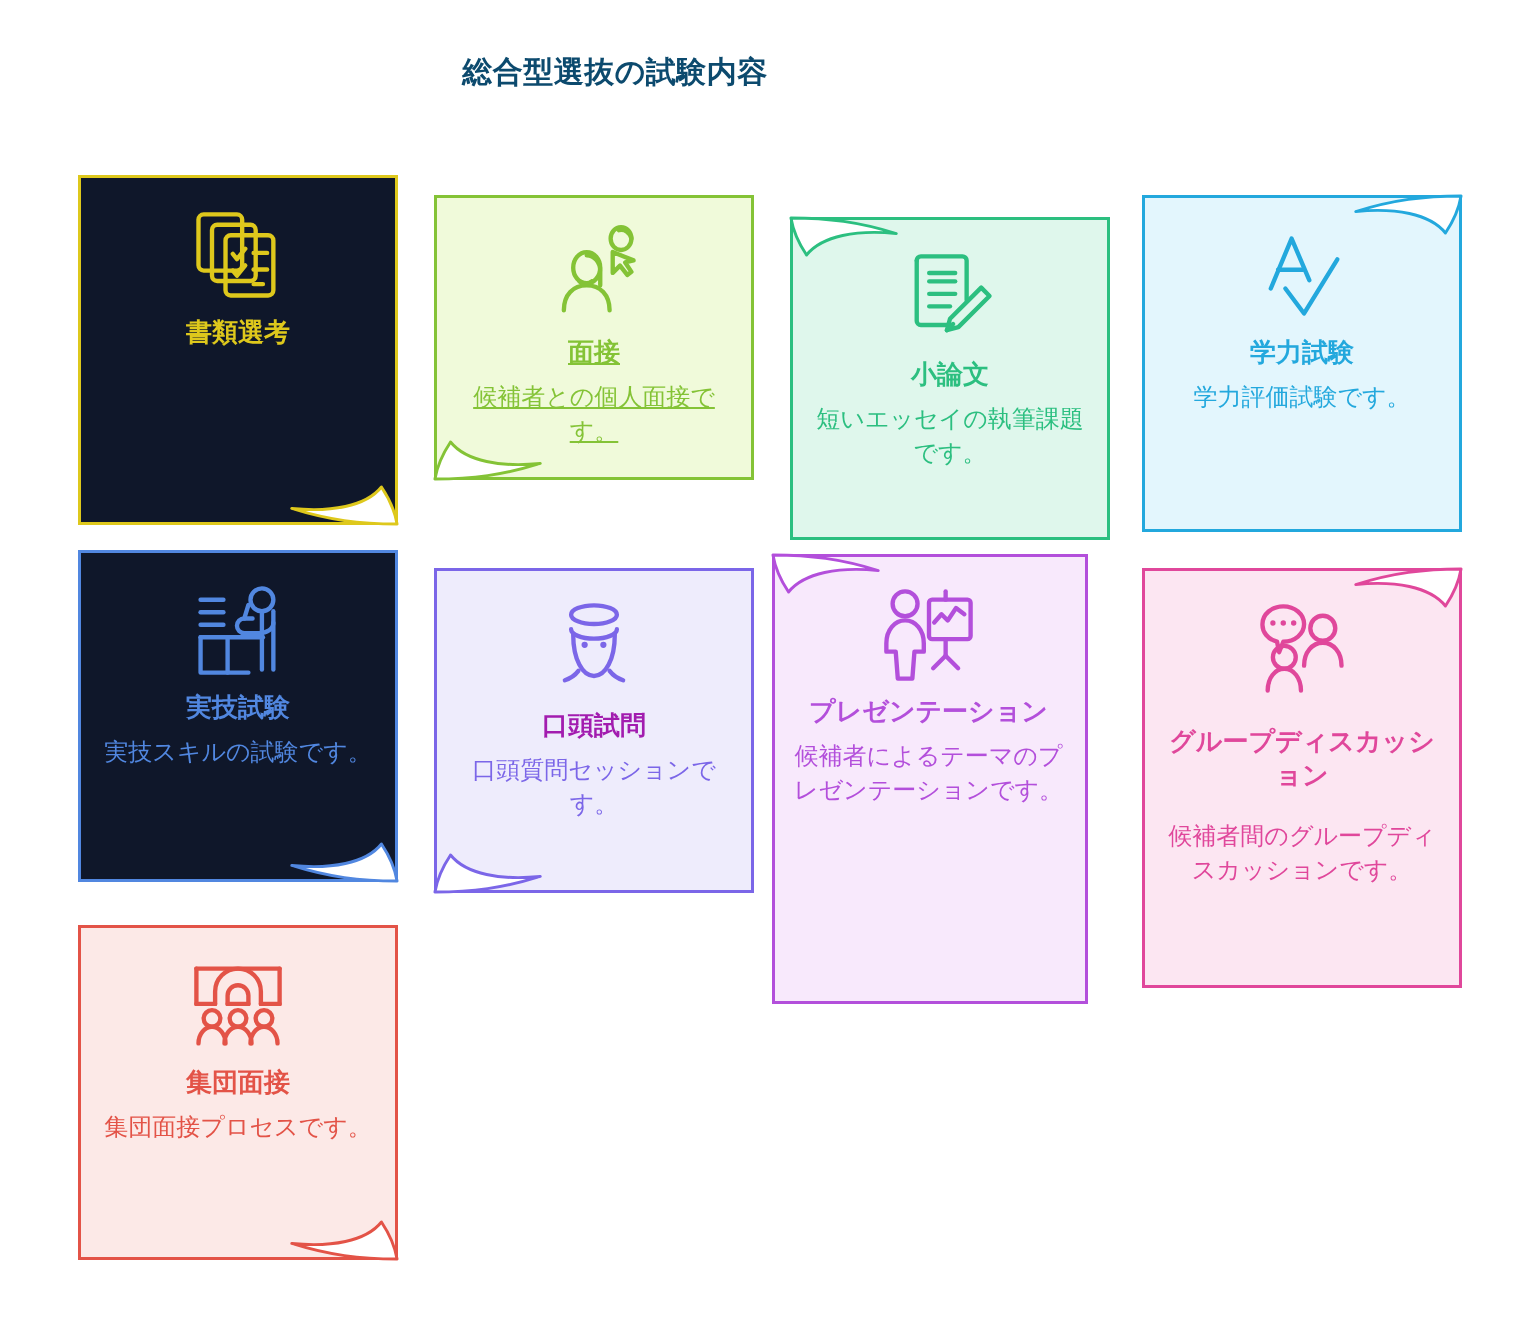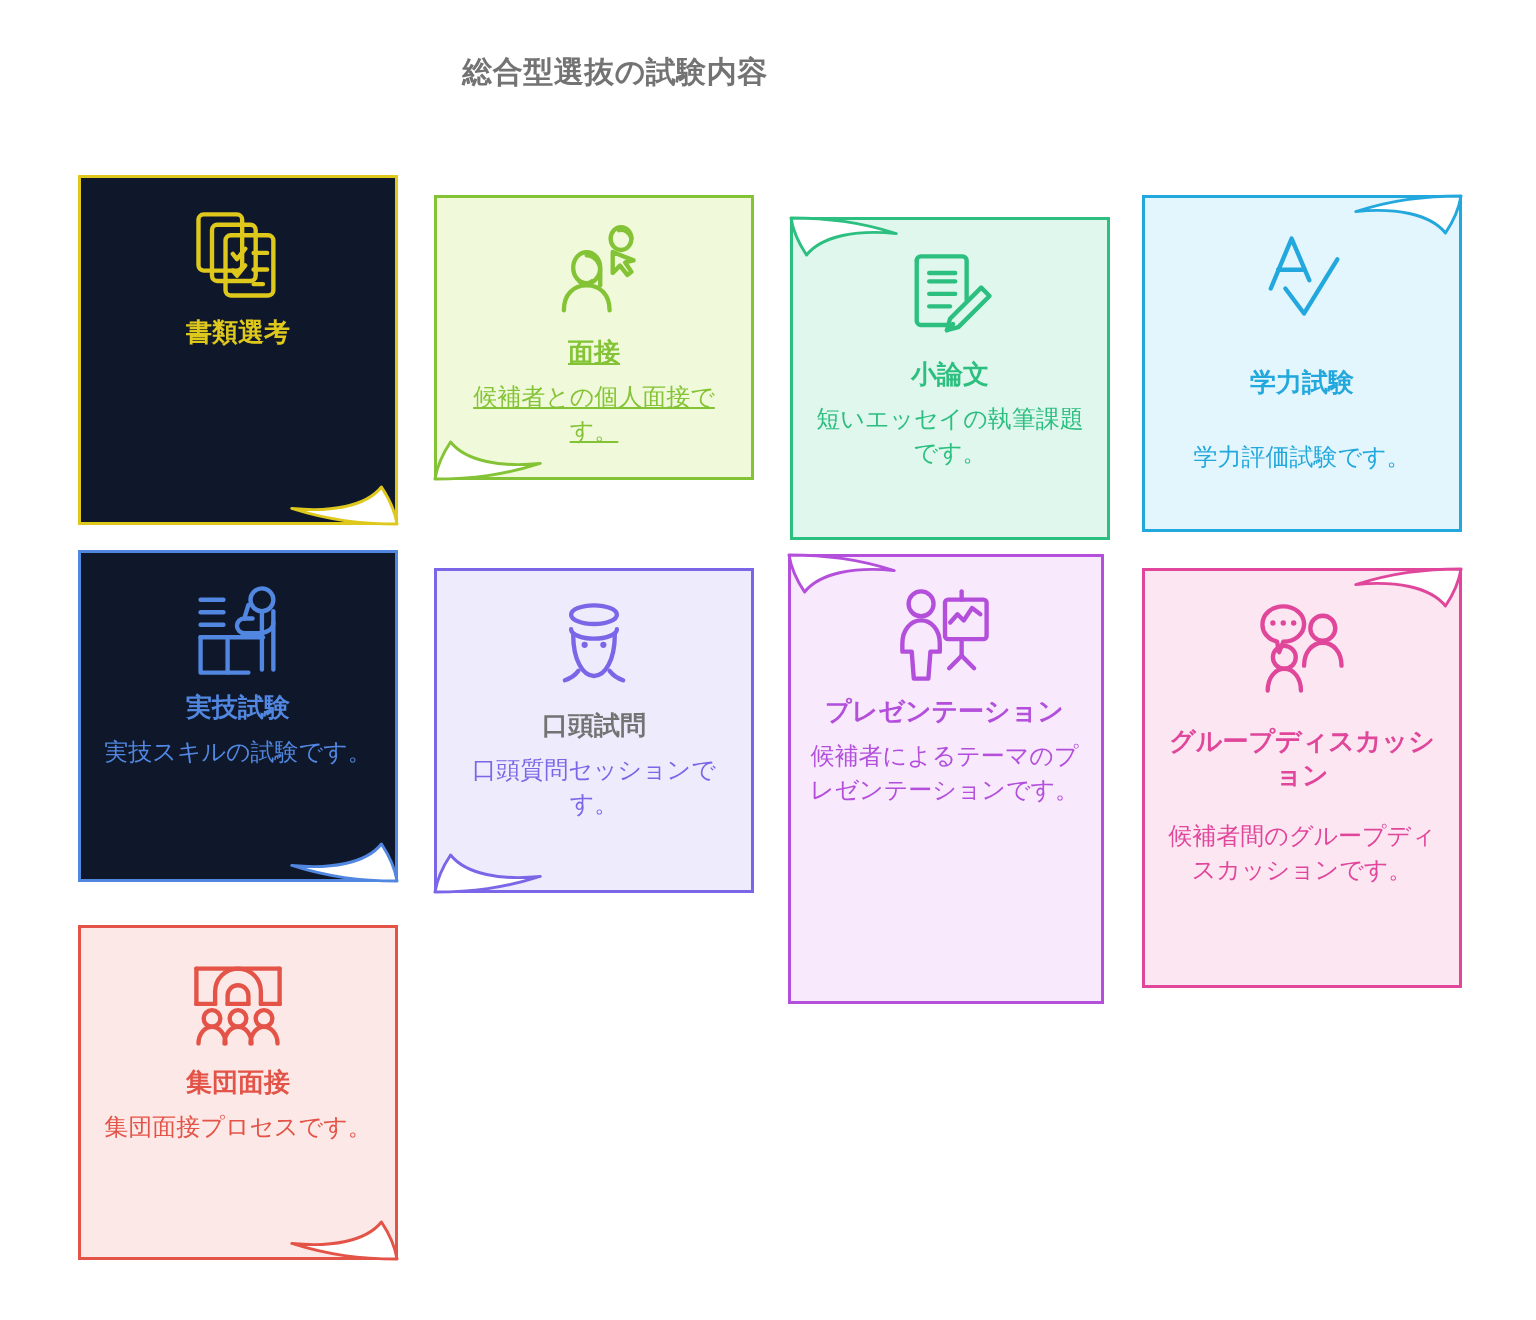--- a/index.html
+++ b/index.html
@@ -20,21 +20,21 @@
   }
 
   #page-title {
     position: absolute;
     top: 52px;
     left: 0;
     width: 1230px;
     text-align: center;
     font-size: 30px;
     font-weight: bold;
-    color: #737373;
+    color: #0c4a6e;
     letter-spacing: 0.5px;
   }
 
   
   #card-grid {
     position: absolute;
     top: 0; left: 0;
     width: 1536px;
     height: 1320px;
   }
@@ -152,21 +152,21 @@
     </svg></div>
         <div class="card-title" style="color: rgb(44, 191, 128);">小論文</div>
         <div class="card-desc" style="color: rgb(44, 191, 128);">短いエッセイの執筆課題です。</div>
         <div class="curl curl-tl">
   <svg viewBox="0 0 80 80" preserveAspectRatio="none">
     <path d="M78 78 C 40 78 8 74 -30 62 C 10 66 46 60 62 40 C 70 52 76 66 78 78 Z" fill="#ffffff" stroke="none"></path>
     <path d="M78 78 C 40 78 8 74 -30 62 C 10 66 46 60 62 40 C 70 52 76 66 78 78 Z" fill="none" stroke="#2cbf80" stroke-width="3" stroke-linejoin="round"></path>
   </svg>
         </div>
       </div>
-      <div class="card" style="left: 1142px; top: 195px; width: 320px; height: 337px; background: rgb(227, 246, 253); border-color: rgb(35, 168, 221); color: rgb(35, 168, 221); gap: 30px;">
+      <div class="card" style="left: 1142px; top: 195px; width: 320px; height: 337px; background: rgb(227, 246, 253); border-color: rgb(35, 168, 221); color: rgb(35, 168, 221);">
         <div class="card-icon">
     <svg viewBox="0 0 100 100" fill="none" stroke="currentColor" stroke-width="4.2" stroke-linecap="round" stroke-linejoin="round">
       <path d="M20 62 L40 14 L57 54"></path>
       <line x1="27" y1="44" x2="51" y2="44"></line>
       <polyline points="34,62 52,86 84,34"></polyline>
     </svg></div>
         <div class="card-title" style="color: rgb(35, 168, 221);">学力試験</div>
         <div class="card-desc" style="color: rgb(35, 168, 221);">学力評価試験です。</div>
         <div class="curl curl-tr">
   <svg viewBox="0 0 80 80" preserveAspectRatio="none">
@@ -203,30 +203,30 @@
         <div class="card-icon">
     <svg viewBox="0 0 100 100" fill="none" stroke="currentColor" stroke-width="4.2" stroke-linecap="round" stroke-linejoin="round">
       <ellipse cx="50" cy="17" rx="22" ry="9"></ellipse>
       <path d="M28 31 a22 9 0 0 0 44 0"></path>
       <path d="M30 36 c0 24 9 40 20 40 c11 0 20 -16 20 -40"></path>
       <circle cx="41" cy="46" r="3" fill="currentColor" stroke="none"></circle>
       <circle cx="59" cy="46" r="3" fill="currentColor" stroke="none"></circle>
       <path d="M22 80 c6 -2 10 -5 13 -9"></path>
       <path d="M78 80 c-6 -2 -10 -5 -13 -9"></path>
     </svg></div>
-        <div class="card-title" style="color: #737373;">口頭試問</div>
+        <div class="card-title" style="color: #a21caf;">口頭試問</div>
         <div class="card-desc" style="color: rgb(123, 102, 232);">口頭質問セッションです。</div>
         <div class="curl curl-bl">
   <svg viewBox="0 0 80 80" preserveAspectRatio="none">
     <path d="M78 78 C 40 78 8 74 -30 62 C 10 66 46 60 62 40 C 70 52 76 66 78 78 Z" fill="#ffffff" stroke="none"></path>
     <path d="M78 78 C 40 78 8 74 -30 62 C 10 66 46 60 62 40 C 70 52 76 66 78 78 Z" fill="none" stroke="#7b66e8" stroke-width="3" stroke-linejoin="round"></path>
   </svg>
         </div>
       </div>
-      <div class="card" style="left: 788px; top: 554px; width: 316px; height: 450px; background: rgb(248, 233, 252); border-color: rgb(179, 79, 219); color: rgb(179, 79, 219); padding-left: 15px;">
+      <div class="card" style="left: 772px; top: 554px; width: 316px; height: 450px; background: rgb(248, 233, 252); border-color: rgb(179, 79, 219); color: rgb(179, 79, 219); padding-left: 15px;">
         <div class="card-icon">
     <svg viewBox="0 0 100 100" fill="none" stroke="currentColor" stroke-width="4.2" stroke-linecap="round" stroke-linejoin="round">
       <circle cx="27" cy="20" r="12"></circle>
       <path d="M9 58 c0 -13 8 -22 18 -22 c10 0 18 9 18 22 v8 h-9 l-2 26 h-14 l-2 -26 h-9 z"></path>
       <rect x="50" y="16" width="40" height="38" rx="3"></rect>
       <line x1="66" y1="8" x2="66" y2="16"></line>
       <polyline points="55,38 62,30 68,36 76,24 84,30"></polyline>
       <line x1="66" y1="54" x2="66" y2="70"></line>
       <line x1="66" y1="70" x2="54" y2="82"></line>
       <line x1="66" y1="70" x2="78" y2="82"></line>

